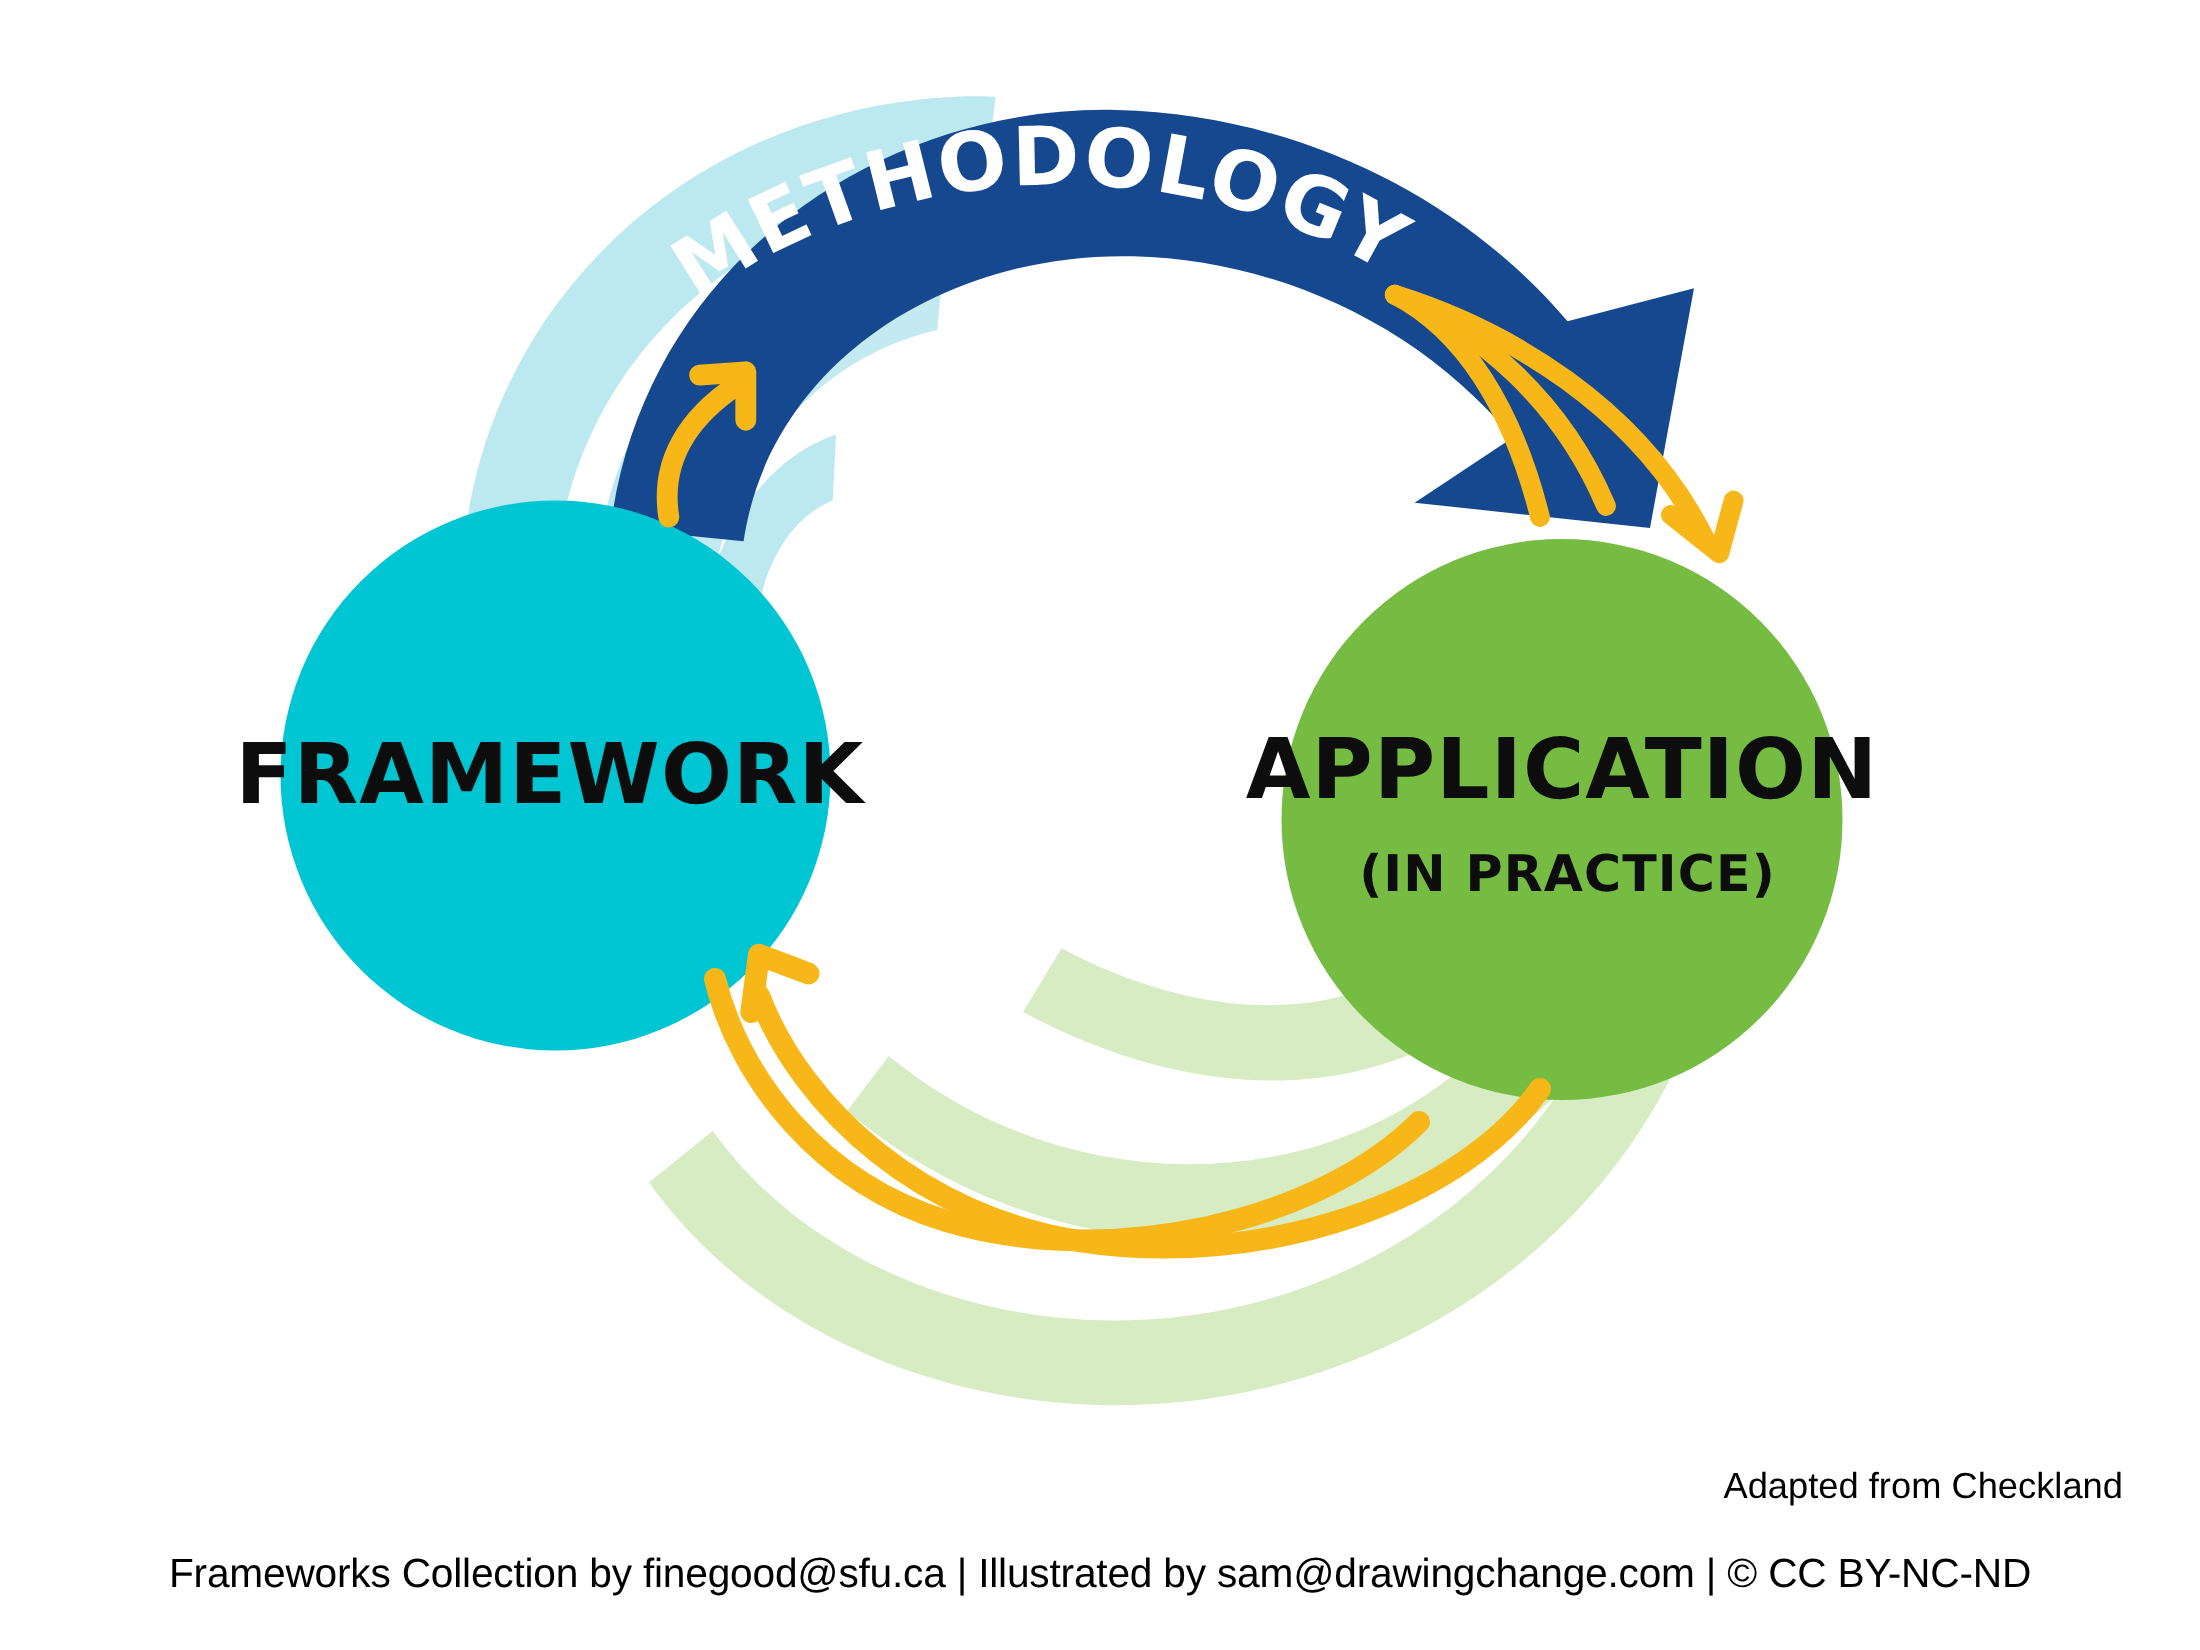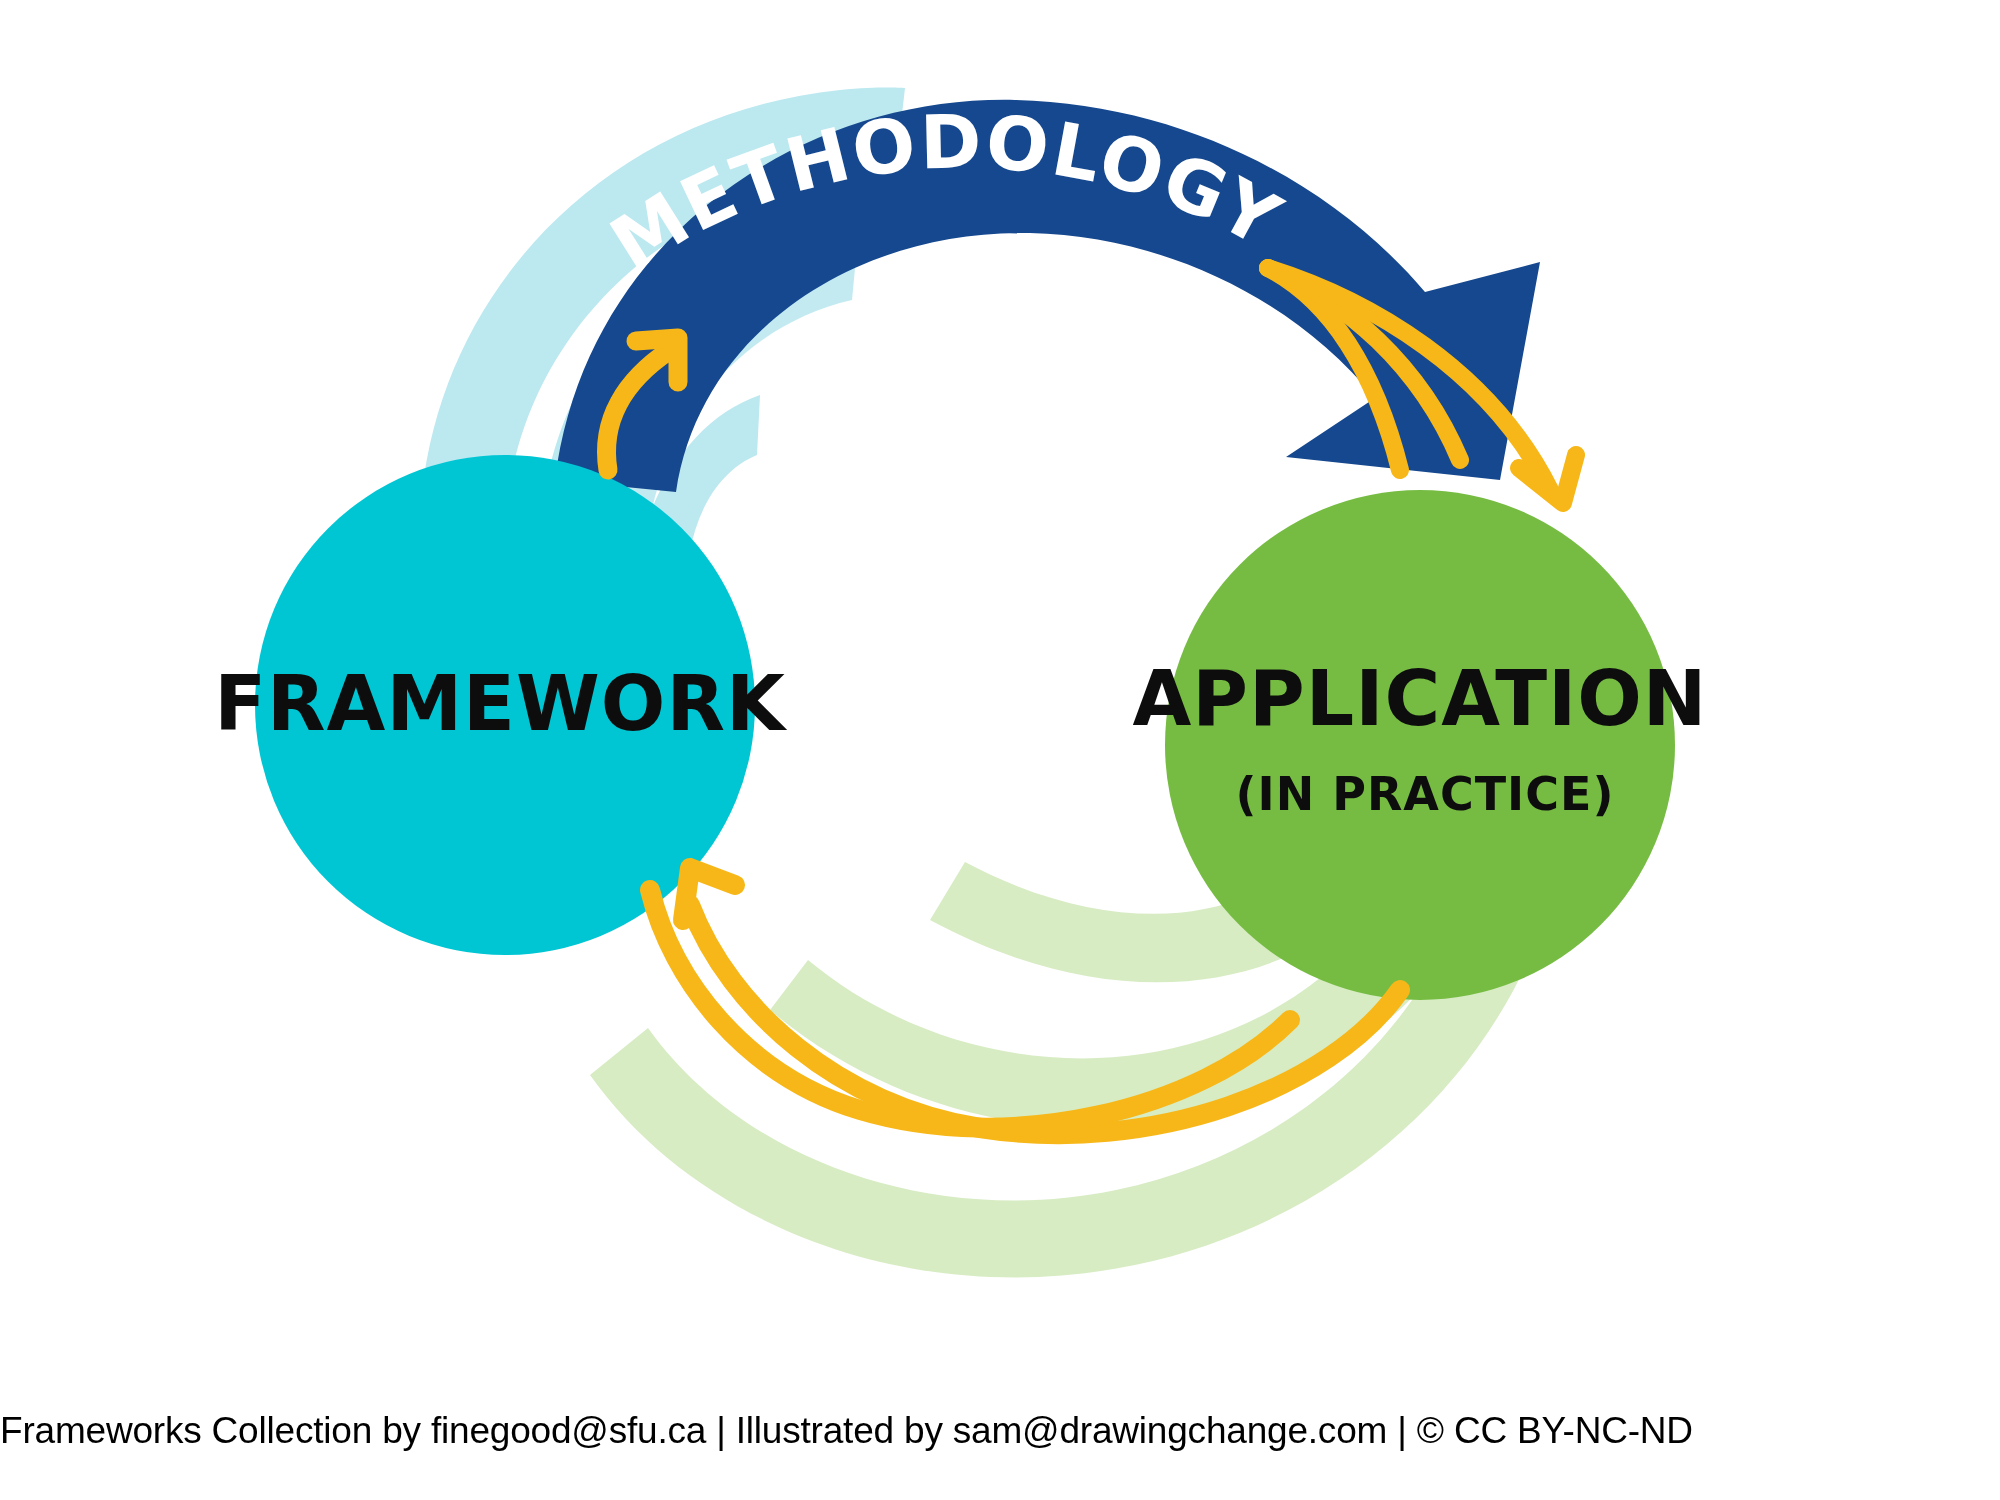--- a/index.html
+++ b/index.html
@@ -24,21 +24,21 @@
     position: absolute;
     top: 0; left: 0;
     width: 2000px;
     height: 1500px;
     display: block;
   }
   .footer-zone {
     position: absolute;
     left: 0;
     width: 2000px;
-    text-align: left;
+    text-align: center;
   }
   #credit-line {
     bottom: 48px;
     font-size: 37px;
     color: #000000;
     letter-spacing: -0.2px;
     white-space: nowrap;
   }
   #attribution-line {
     bottom: 130px;
@@ -172,16 +172,17 @@
     </g>
 
     <text class="node-label" x="500" y="730" font-size="76">FRAMEWORK</text>
 
     <text class="node-label" x="1420" y="725" font-size="76">APPLICATION</text>
 
     <text class="node-label" x="1425" y="810" font-size="46">(IN PRACTICE)</text>
 
   </svg>
 
+  <div class="footer-zone" id="attribution-line">Adapted from Checkland</div>
 
   <div class="footer-zone" id="credit-line">Frameworks Collection by finegood@sfu.ca | Illustrated by sam@drawingchange.com | © CC BY-NC-ND</div>
 
 </div>
 
 </body></html>

